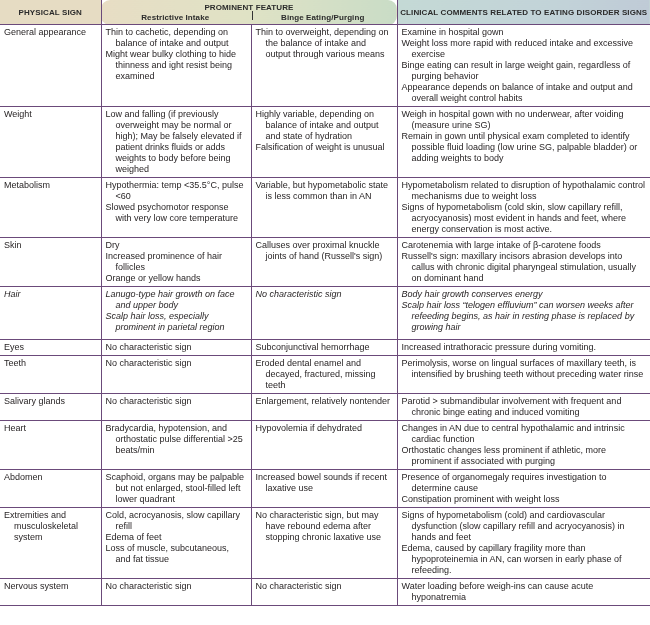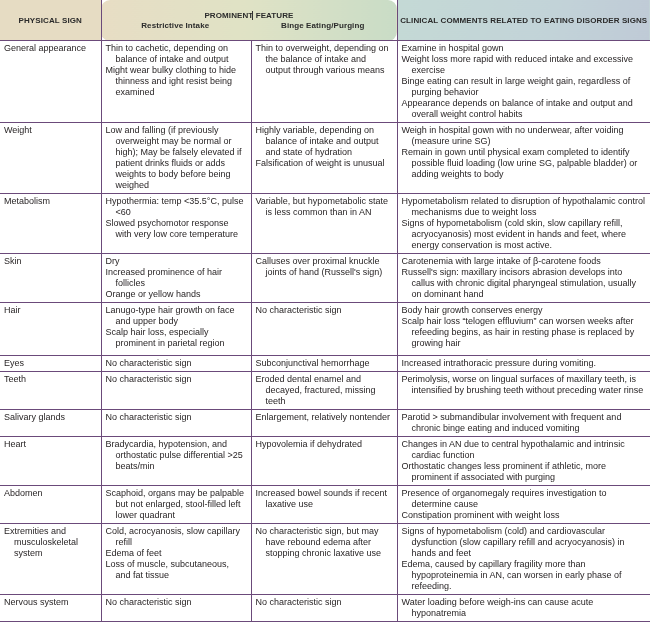--- a/index.html
+++ b/index.html
@@ -5,21 +5,21 @@
     html, body { margin: 0; padding: 0; background: #ffffff; }
     body { width: 650px; height: 625px; overflow: hidden; font-family: "Liberation Sans", sans-serif; color: #231f20; }
     .wrap { position: relative; width: 650px; }
     table { border-collapse: collapse; width: 650px; table-layout: fixed; font-size: 9px; line-height: 11px; font-stretch: condensed; }
     col.c1 { width: 101px; }
     col.c2 { width: 150px; }
     col.c3 { width: 146px; }
     col.c4 { width: 253px; }
     thead th {
       font-weight: bold; font-size: 8px; letter-spacing: 0.1px; color: #2b2b2b;
-      padding: 0; height: 40px; border-bottom: 1px solid #6b4a7a;
+      padding: 0; height: 24px; border-bottom: 1px solid #6b4a7a;
     }
     .hdr-ps { background: #e6dcc3; border-right: 1px solid #6b4a7a; text-align: center; }
     .hdr-pf { background: linear-gradient(90deg, #e7ddc4 0%, #dfe2c5 50%, #c9dcc6 100%); border-right: 1px solid #6b4a7a; position: relative; border-radius: 9px; }
     .hdr-cc { background: linear-gradient(100deg, #c4d9d5 0%, #c2d3d8 60%, #bfcad6 100%); text-align: center; }
     .pf-title { text-align: center; padding-top: 2px; height: 10px; }
     .pf-sub { display: flex; height: 12px; }
     .pf-sub span { flex: 1; text-align: center; }
     .pf-sep { position: absolute; left: 150px; top: 11px; width: 1px; height: 9px; background: #333; }
     tbody td {
       vertical-align: top; padding: 2px 4px 2px 4px;
@@ -115,21 +115,21 @@
             <div class="line">Orange or yellow hands</div>
           </td>
           <td>
             <div class="line">Calluses over proximal knuckle joints of hand (Russell's sign)</div>
           </td>
           <td>
             <div class="line">Carotenemia with large intake of β-carotene foods</div>
             <div class="line">Russell's sign: maxillary incisors abrasion develops into callus with chronic digital pharyngeal stimulation, usually on dominant hand</div>
           </td>
         </tr>
-        <tr style="height: 53px;">
+        <tr style="height: 53px; font-style: italic;">
           <td class="sign">
             <div class="line">Hair</div>
           </td>
           <td>
             <div class="line">Lanugo-type hair growth on face and upper body</div>
             <div class="line">Scalp hair loss, especially prominent in parietal region</div>
           </td>
           <td>
             <div class="line">No characteristic sign</div>
           </td>

